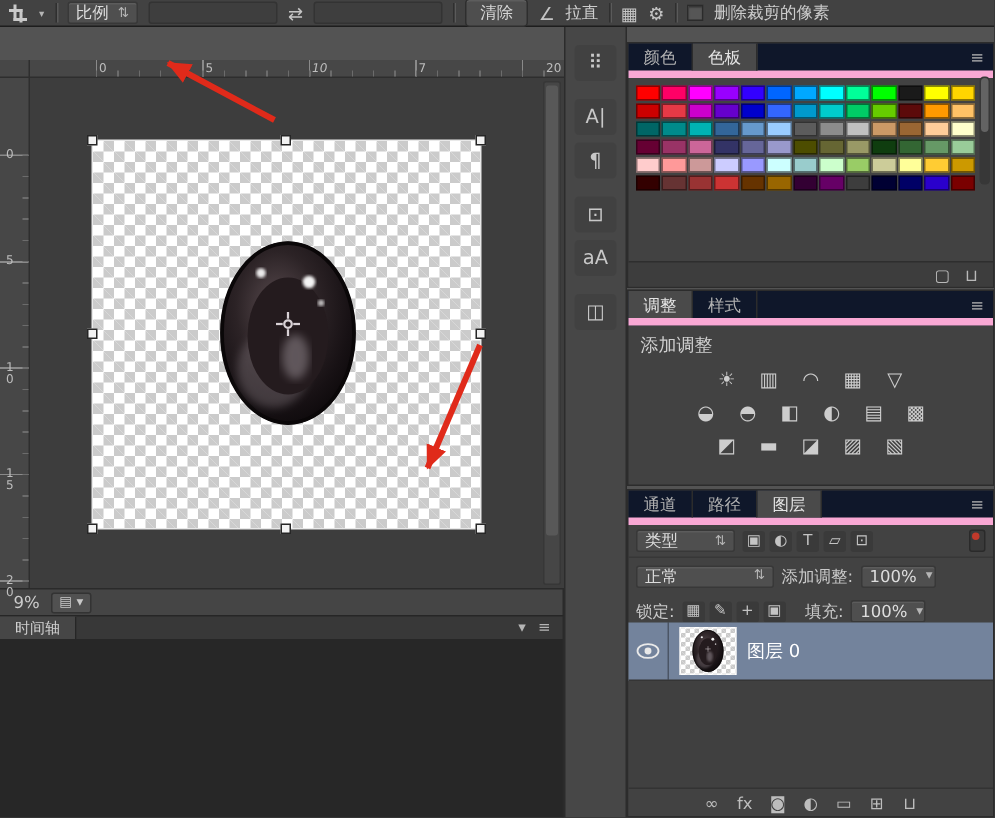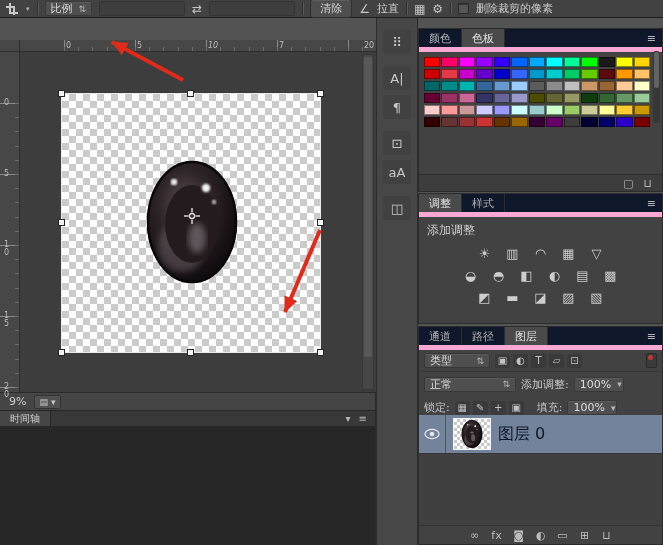--- a/index.html
+++ b/index.html
@@ -103,21 +103,21 @@
   .lbl{font-size:11px;color:#c9c9c9;white-space:nowrap;}
   .layers-list{position:absolute;left:0;right:0;top:88px;bottom:18px;background:#404040;}
   .layer-row{display:flex;align-items:center;height:38px;border-bottom:1px solid #353535;}
   .eye-cell{width:26px;align-self:stretch;display:flex;align-items:center;justify-content:center;border-right:1px solid rgba(0,0,0,.35);}
   .layer-thumb{width:38px;height:32px;margin:0 7px;border:1px solid rgba(255,255,255,.7);box-sizing:border-box;
                background-color:#fff;
                background-image:linear-gradient(45deg,#c9c9c9 25%,transparent 25%,transparent 75%,#c9c9c9 75%),
                                 linear-gradient(45deg,#c9c9c9 25%,transparent 25%,transparent 75%,#c9c9c9 75%);
                background-size:6px 6px;background-position:0 0,3px 3px;
                display:flex;align-items:center;justify-content:center;overflow:hidden;}
-  .layer-name{font-size:16px;color:#0f172a;}
+  .layer-name{font-size:12px;color:#ffffff;}
   .layers-bottom{position:absolute;left:0;right:0;bottom:0;height:18px;background:#424242;border-top:1px solid #333;
                  display:flex;align-items:center;justify-content:center;gap:9px;}
   .bottom-icon{color:#bdbdbd;font-size:11px;font-style:normal;display:inline-flex;align-items:center;justify-content:center;min-width:13px;}
 </style>
 </head>
 <body>
 
 <div id="app">
 
   <div class="options-bar">

